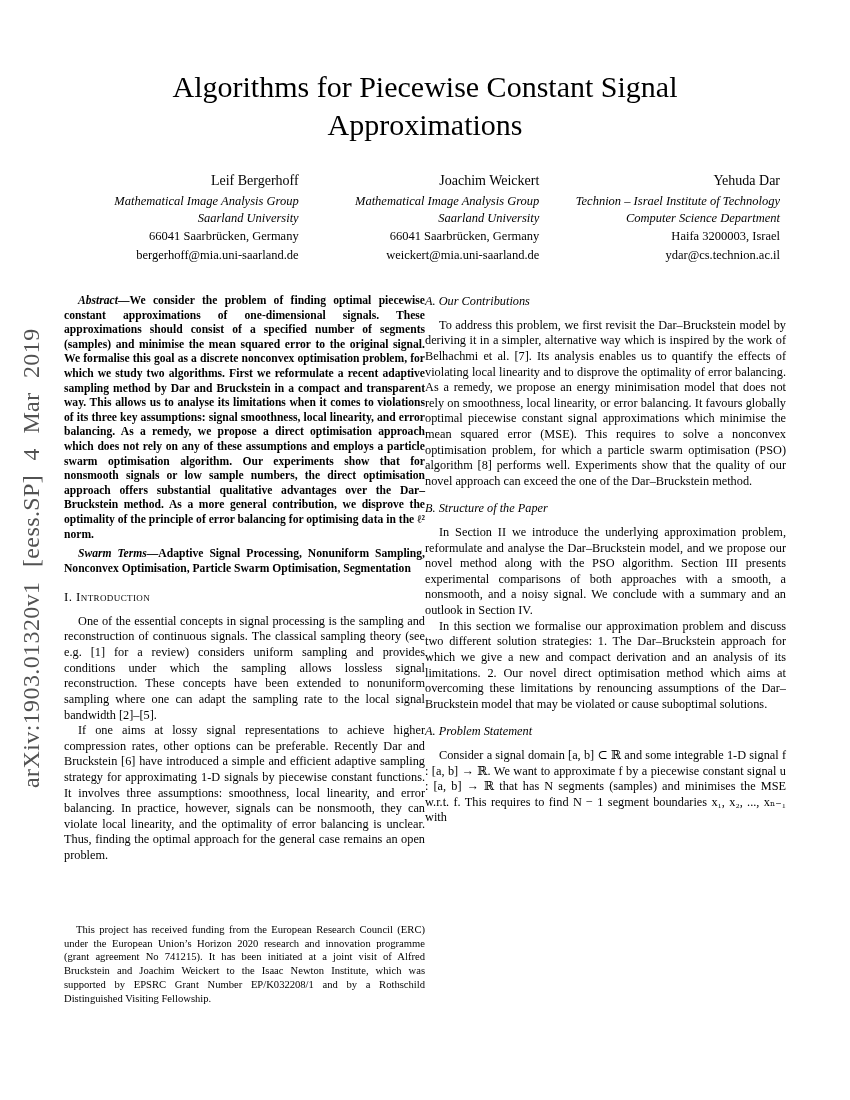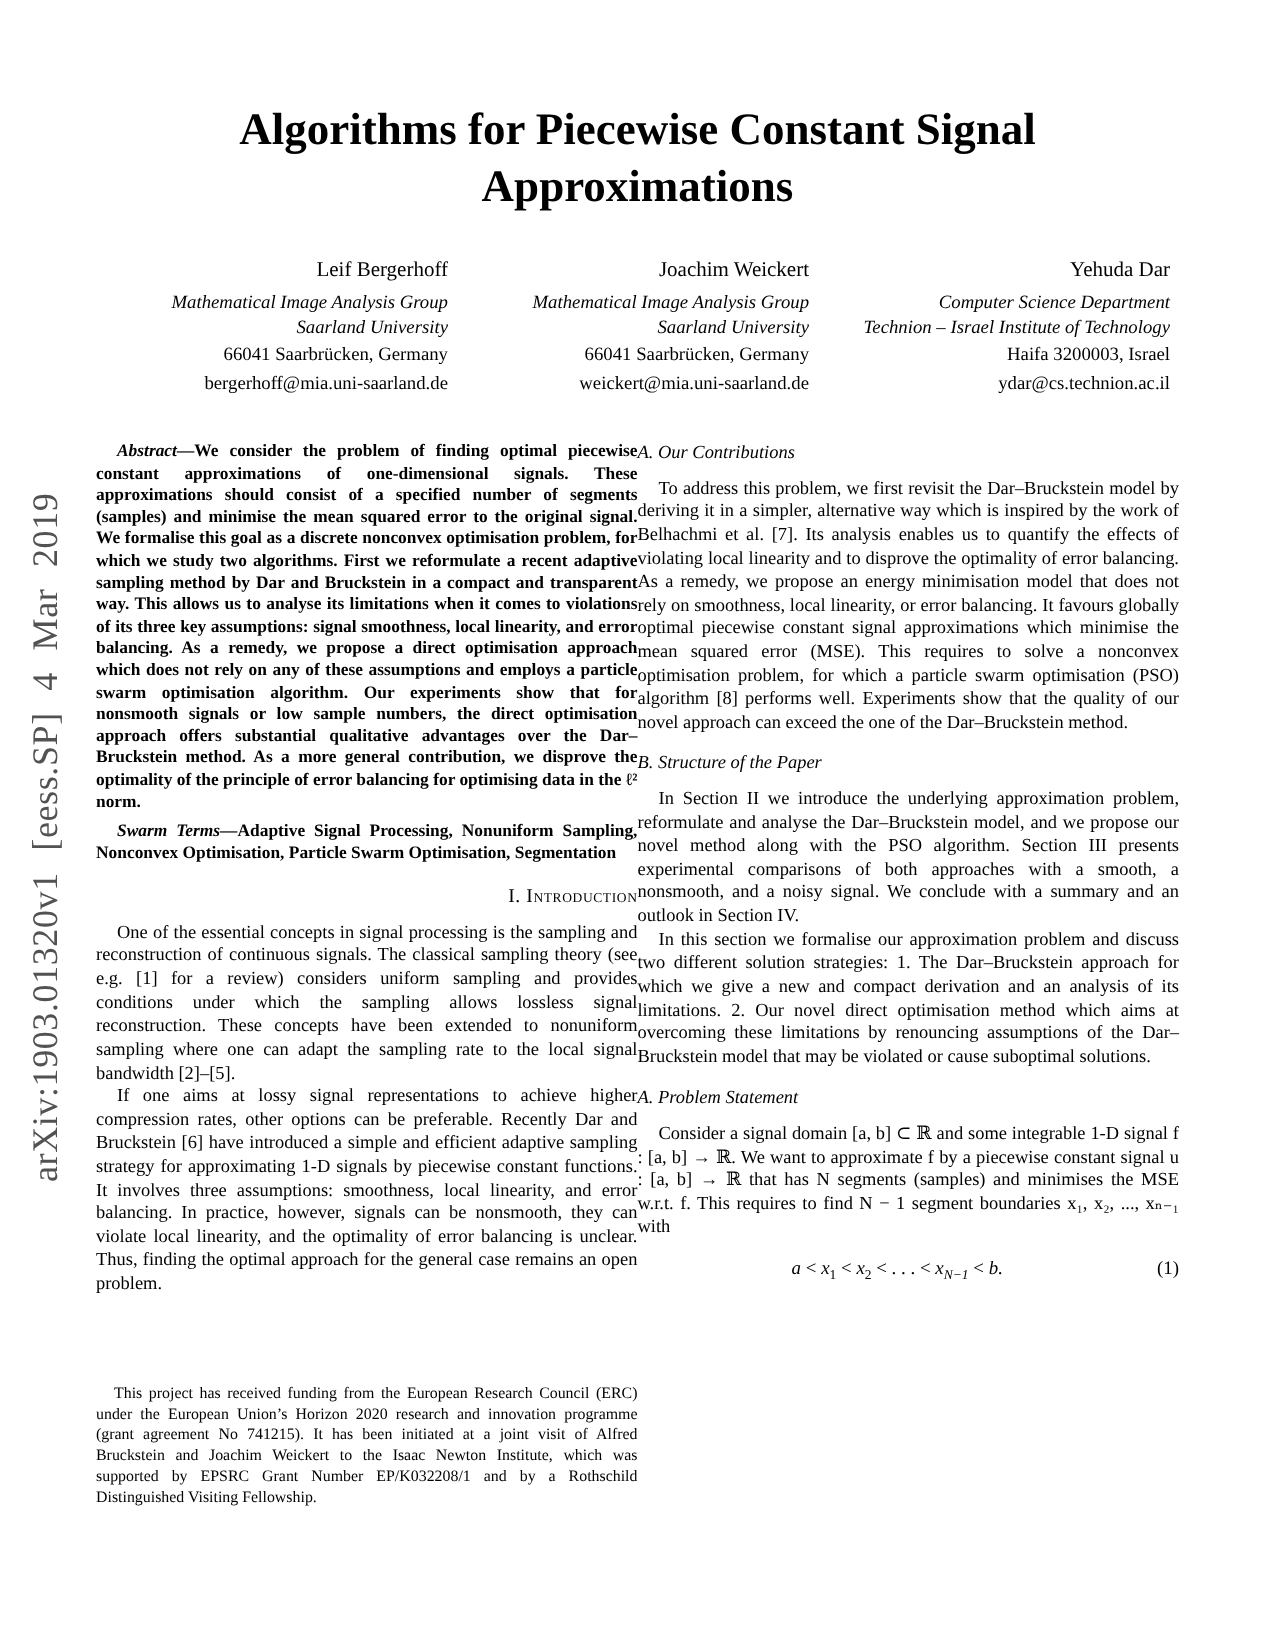--- a/index.html
+++ b/index.html
@@ -10,40 +10,40 @@
     overflow:hidden;
   }
   .arxiv-banner {
     position:absolute; top:788px; left:18px; width:530px;
     transform:rotate(-90deg); transform-origin:0 0;
     font-size:24px; color:#525252; white-space:nowrap;
     word-spacing:8px; letter-spacing:0.4px;
   }
   .content { position:absolute; left:64px; right:64px; top:0; }
   .title {
-    margin:68px 0 0; text-align:center; font-weight:700;
+    margin:68px 0 0; text-align:center; font-weight:400;
     font-size:30px; line-height:1.28;
   }
   .authors { display:flex; margin-top:26px; }
   .author { flex:1; text-align:right; font-size:12.5px; line-height:1.38; padding:0 6px; }
   .author .name { font-size:14px; margin-bottom:3px; }
   .author .affil { font-style:italic; }
   .author .email { margin-top:2px; }
   .columns { display:flex; margin-top:30px; }
   .col { flex:1; min-width:0; font-size:12.3px; line-height:1.27; text-align:justify; }
   .col.left { display:flex; flex-direction:column; height:722px; }
   .para { margin:0; text-indent:14px; }
   .abstract, .index-terms {
     font-weight:bold; font-size:11.6px; line-height:1.26;
     text-indent:14px; margin:0;
   }
   .index-terms { margin-top:5px; }
   .lead-label { font-style:italic; }
   .section-heading {
-    text-align:right; font-variant:small-caps; font-weight:400;
+    text-align:left; font-variant:small-caps; font-weight:400;
     font-size:13px; letter-spacing:0.4px; margin:13px 0 8px; text-indent:0;
   }
   .subsection-heading {
     font-style:italic; font-weight:400; font-size:12.3px;
     text-align:left; text-indent:0; margin:12px 0 8px;
   }
   .mt0 { margin-top:0; }
   .footnote {
     margin-top:auto; font-size:10.6px; line-height:1.3; text-indent:12px;
   }
@@ -74,22 +74,22 @@
       </div>
       <div class="author">
         <div class="name">Joachim Weickert</div>
         <div class="affil">Mathematical Image Analysis Group</div>
         <div class="affil">Saarland University</div>
         <div>66041 Saarbrücken, Germany</div>
         <div class="email">weickert@mia.uni-saarland.de</div>
       </div>
       <div class="author">
         <div class="name">Yehuda Dar</div>
+        <div class="affil">Technion – Israel Institute of Technology</div>
         <div class="affil">Computer Science Department</div>
-        <div class="affil">Technion – Israel Institute of Technology</div>
         <div>Haifa 3200003, Israel</div>
         <div class="email">ydar@cs.technion.ac.il</div>
       </div>
     </div>
 
     <div class="columns">
 
       <div class="col left">
         <p class="abstract"><span class="lead-label">Abstract—</span><span>We consider the problem of finding optimal piecewise constant approximations of one-dimensional signals. These approximations should consist of a specified number of segments (samples) and minimise the mean squared error to the original signal. We formalise this goal as a discrete nonconvex optimisation problem, for which we study two algorithms. First we reformulate a recent adaptive sampling method by Dar and Bruckstein in a compact and transparent way. This allows us to analyse its limitations when it comes to violations of its three key assumptions: signal smoothness, local linearity, and error balancing. As a remedy, we propose a direct optimisation approach which does not rely on any of these assumptions and employs a particle swarm optimisation algorithm. Our experiments show that for nonsmooth signals or low sample numbers, the direct optimisation approach offers substantial qualitative advantages over the Dar–Bruckstein method. As a more general contribution, we disprove the optimality of the principle of error balancing for optimising data in the ℓ² norm.</span></p>
         <p class="index-terms"><span class="lead-label">Swarm Terms—</span><span>Adaptive Signal Processing, Nonuniform Sampling, Nonconvex Optimisation, Particle Swarm Optimisation, Segmentation</span></p>
@@ -100,21 +100,17 @@
       </div>
 
       <div class="col right">
         <h3 class="subsection-heading mt0">A. Our Contributions</h3>
         <p class="para">To address this problem, we first revisit the Dar–Bruckstein model by deriving it in a simpler, alternative way which is inspired by the work of Belhachmi et al. [7]. Its analysis enables us to quantify the effects of violating local linearity and to disprove the optimality of error balancing. As a remedy, we propose an energy minimisation model that does not rely on smoothness, local linearity, or error balancing. It favours globally optimal piecewise constant signal approximations which minimise the mean squared error (MSE). This requires to solve a nonconvex optimisation problem, for which a particle swarm optimisation (PSO) algorithm [8] performs well. Experiments show that the quality of our novel approach can exceed the one of the Dar–Bruckstein method.</p>
         <h3 class="subsection-heading">B. Structure of the Paper</h3>
         <p class="para">In Section II we introduce the underlying approximation problem, reformulate and analyse the Dar–Bruckstein model, and we propose our novel method along with the PSO algorithm. Section III presents experimental comparisons of both approaches with a smooth, a nonsmooth, and a noisy signal. We conclude with a summary and an outlook in Section IV.</p>
         <p class="para">In this section we formalise our approximation problem and discuss two different solution strategies: 1. The Dar–Bruckstein approach for which we give a new and compact derivation and an analysis of its limitations. 2. Our novel direct optimisation method which aims at overcoming these limitations by renouncing assumptions of the Dar–Bruckstein model that may be violated or cause suboptimal solutions.</p>
         <h3 class="subsection-heading">A. Problem Statement</h3>
         <p class="para">Consider a signal domain [a, b] ⊂ ℝ and some integrable 1-D signal f : [a, b] → ℝ. We want to approximate f by a piecewise constant signal u : [a, b] → ℝ that has N segments (samples) and minimises the MSE w.r.t. f. This requires to find N − 1 segment boundaries x₁, x₂, ..., xₙ₋₁ with</p>
-        <div class="equation">
-          <span class="eq-body"><span class="var">a</span><span> &lt; </span><span class="var">x</span><sub>1</sub><span> &lt; </span><span class="var">x</span><sub>2</sub><span> &lt; . . . &lt; </span><span class="var">x</span><sub class="var">N−1</sub><span> &lt; </span><span class="var">b.</span></span>
-          <span class="eq-no">(1)</span>
-        </div>
       </div>
 
     </div>
   </div>
 </div>
 
 </body></html>

